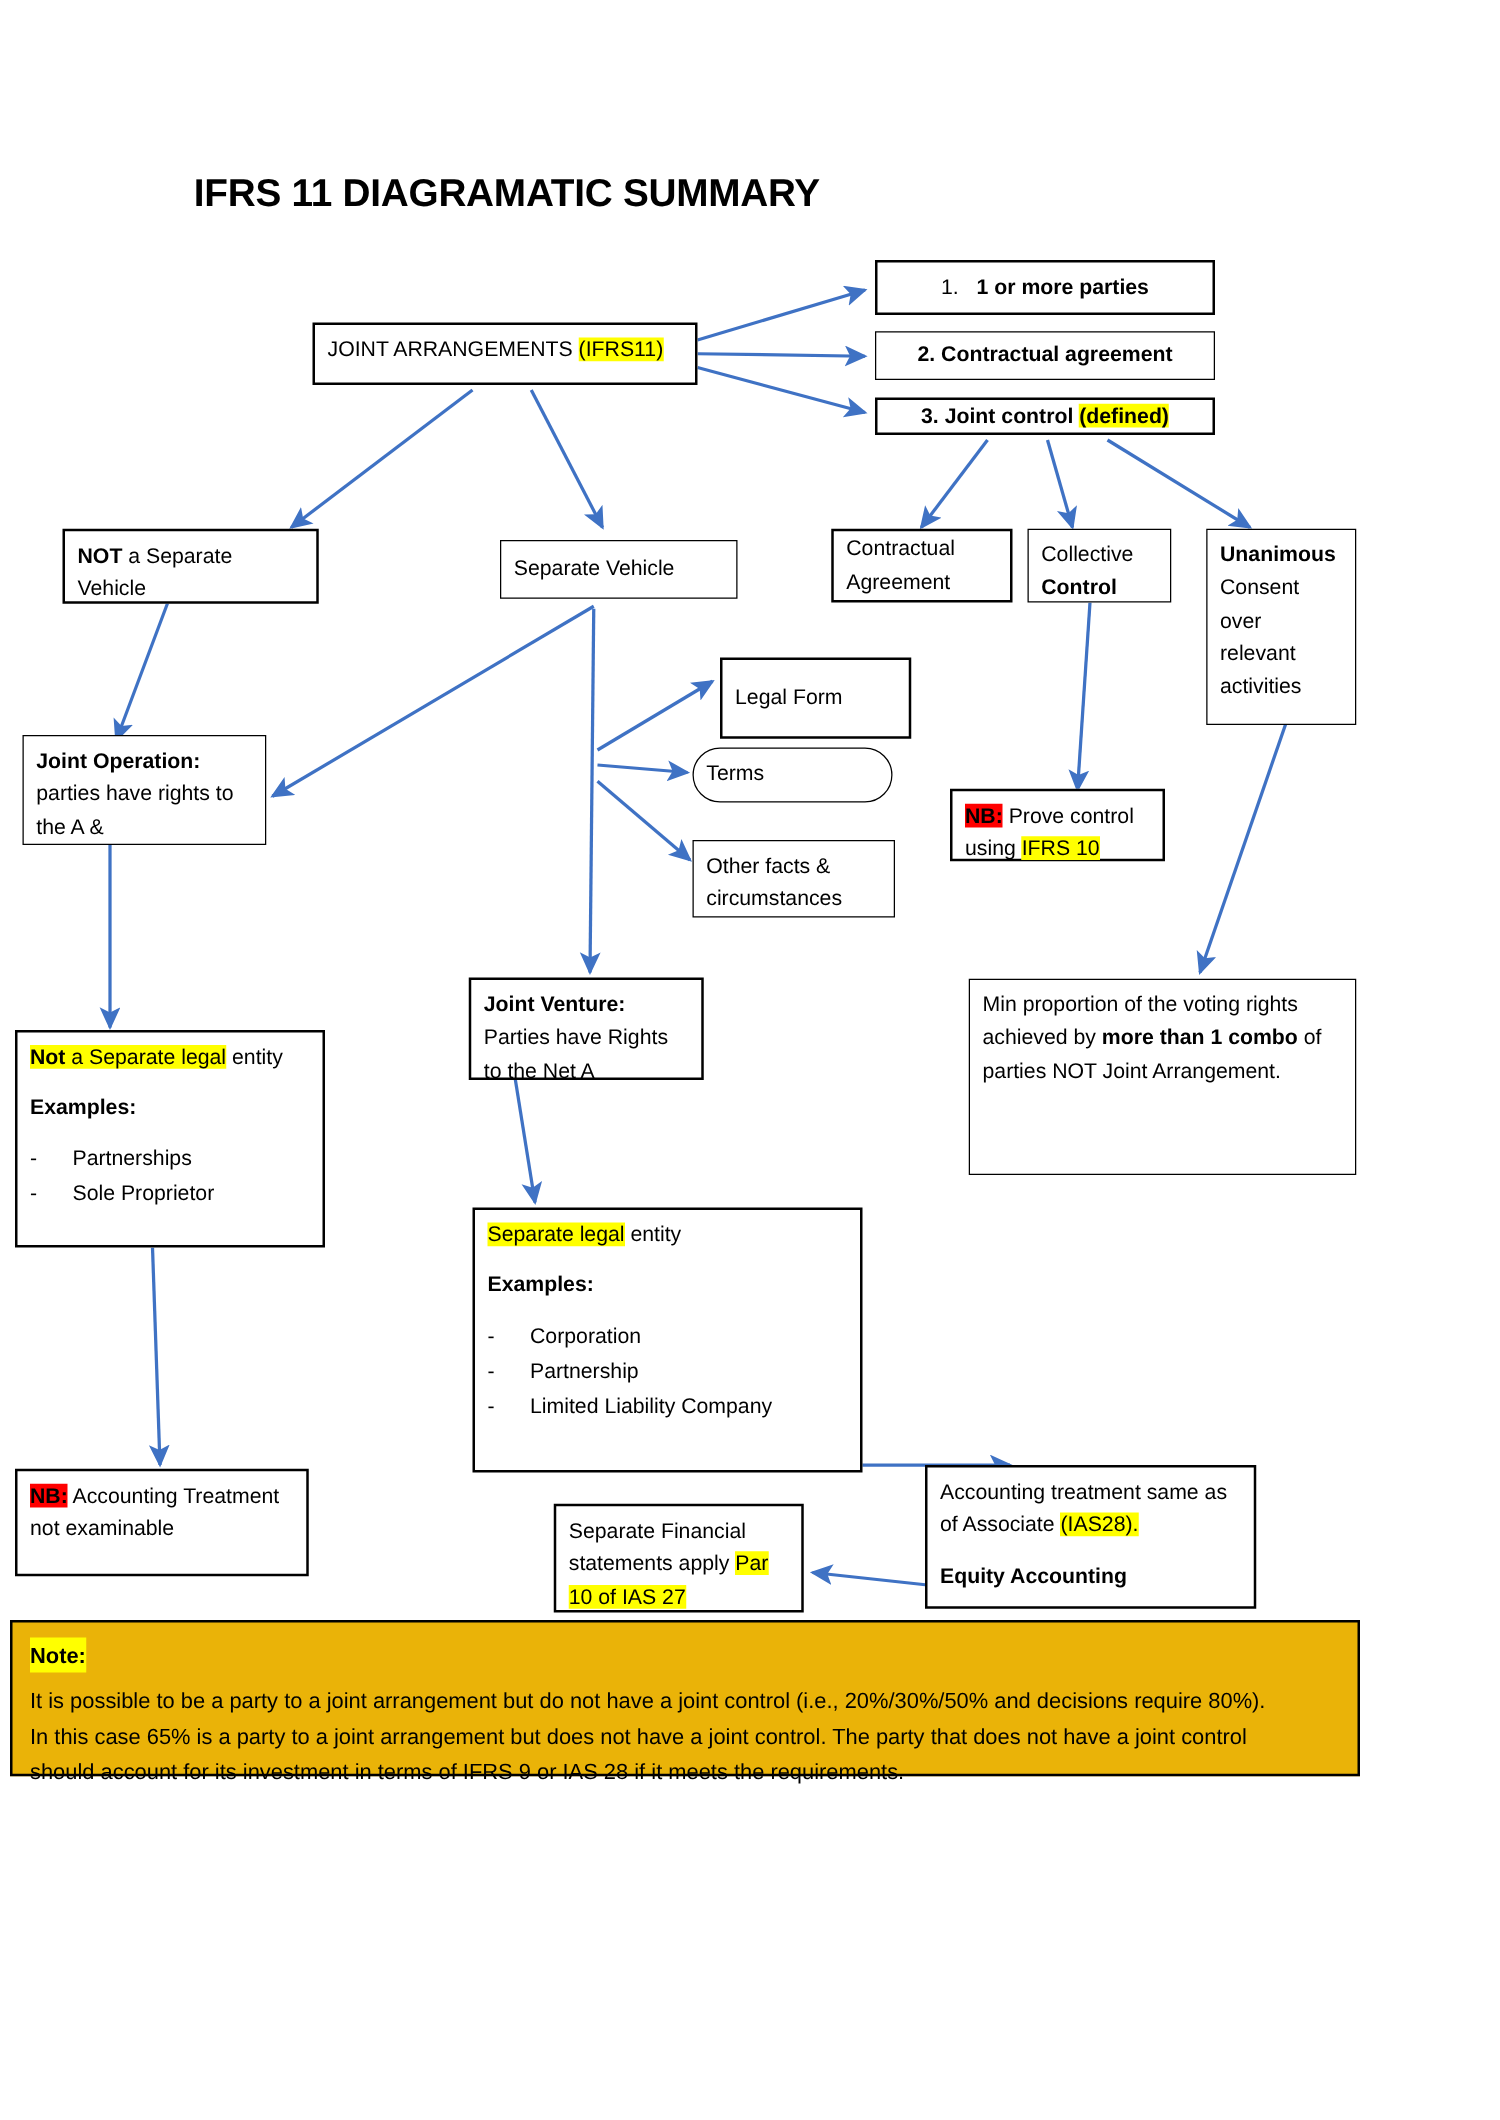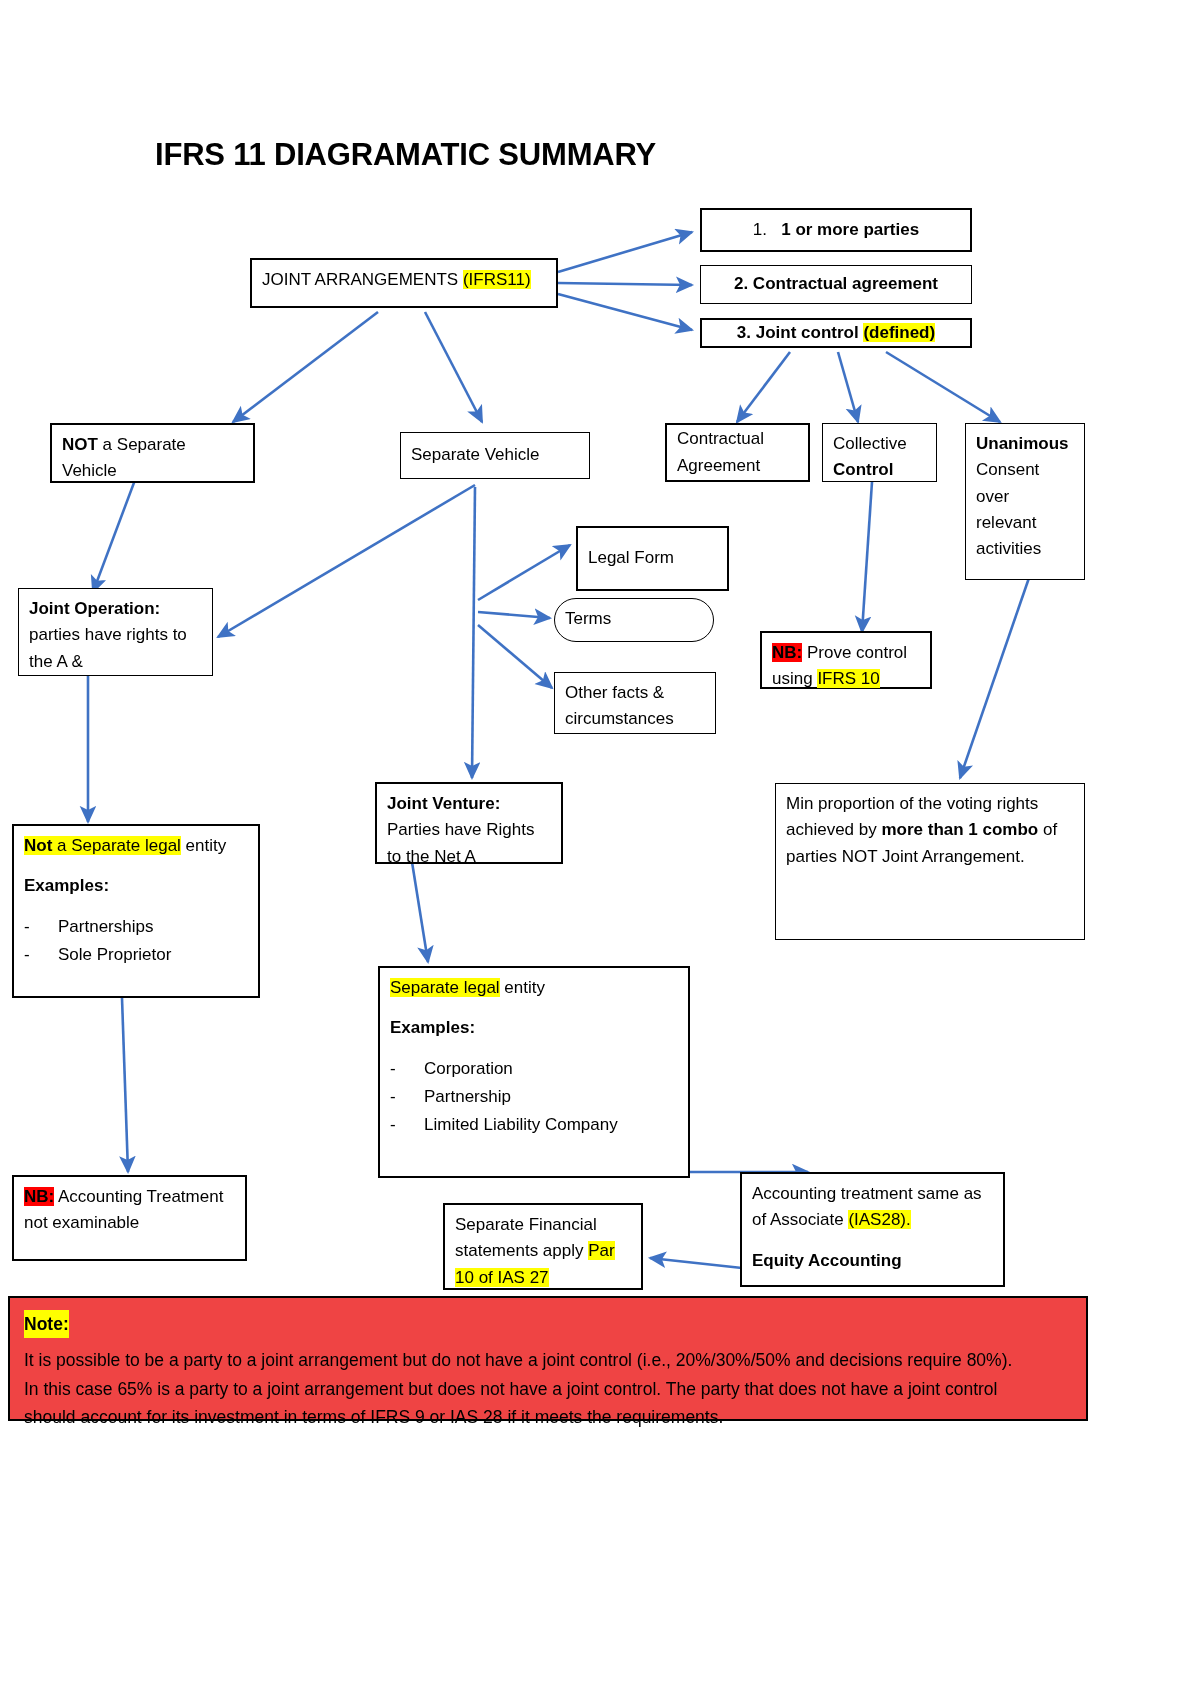--- a/index.html
+++ b/index.html
@@ -10,21 +10,21 @@
        font-size:17px;line-height:1.55;padding:7px 10px;}
   .box.thin{border-width:1.5px;}
   .box.thick{border-width:2.5px;}
   .title{position:absolute;font-size:31px;font-weight:bold;letter-spacing:-0.2px;margin-left:20px;}
   .hl{background:#ffff00;}
   .hlr{background:#ff0000;font-weight:bold;}
   .b{font-weight:bold;}
   .ul{margin:0;padding:0;list-style:none;}
   .ul li{display:flex;margin:2px 0;}
   .ul li .dash{width:34px;flex:0 0 34px;}
-  .note-box{position:absolute;box-sizing:border-box;border:2.5px solid #000;background:#ef4444;
+  .note-box{position:absolute;box-sizing:border-box;border:2.5px solid #000;background:#eab308;
        padding:12px 14px 14px 14px;font-size:17.5px;line-height:1.62;}
   .note-head{font-weight:bold;margin-bottom:8px;display:inline-block;}
   .gap{margin-top:14px;}
 </style>
 </head>
 <body>
 
 <div id="page">
 
   <svg id="svg-layer" viewBox="0 0 1200 1696">

